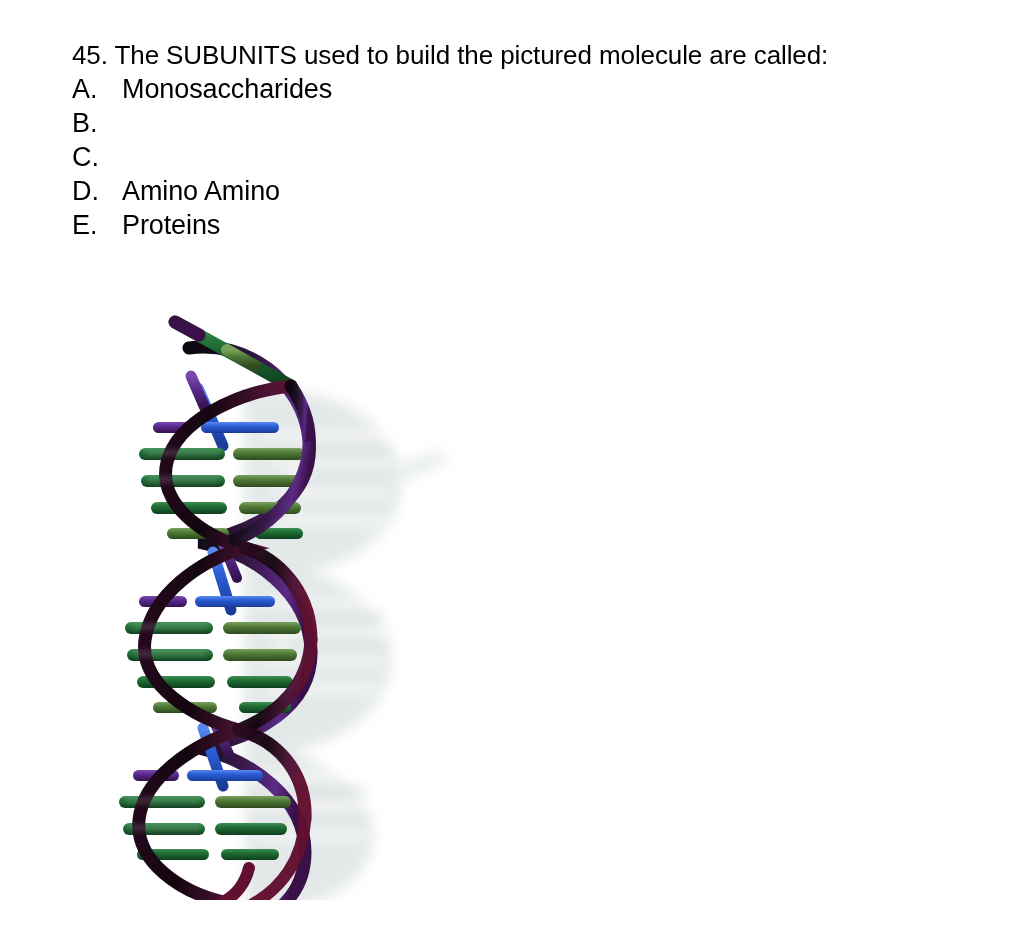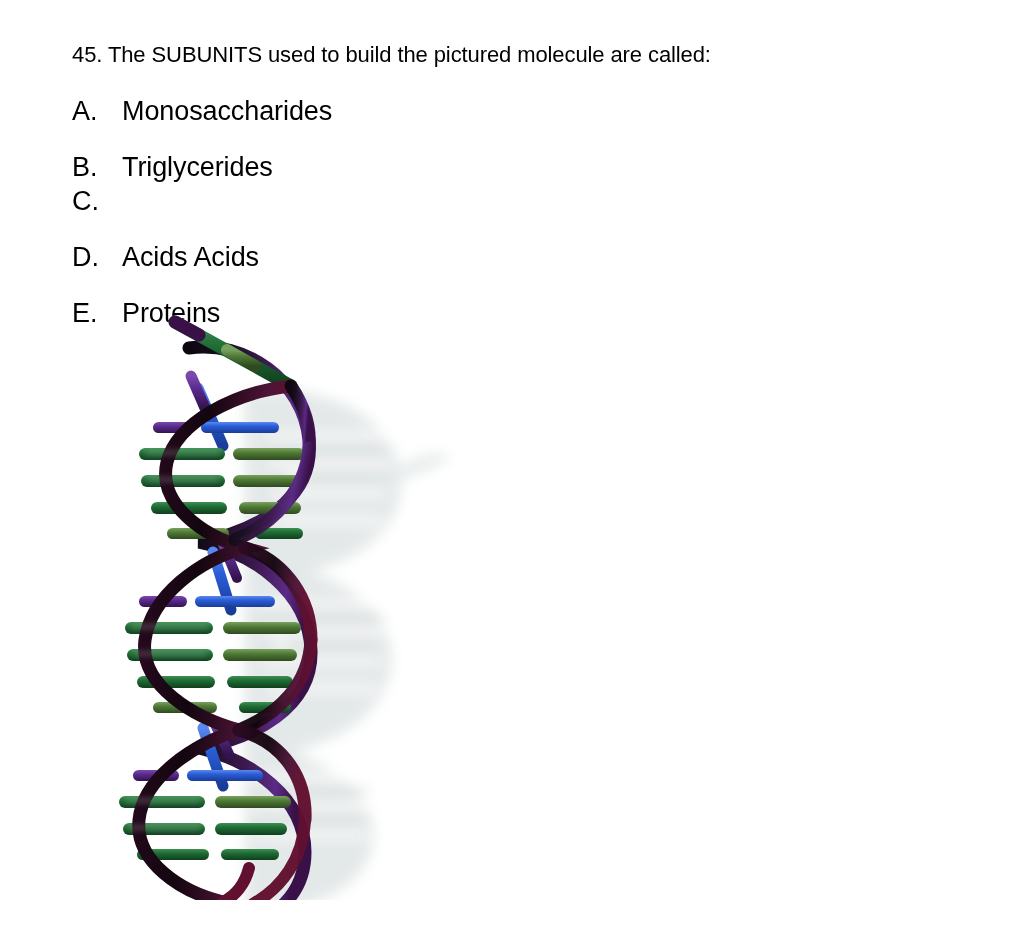--- a/index.html
+++ b/index.html
@@ -19,40 +19,39 @@
   }
 
   
   .question-block {
     position: absolute;
     left: 72px;
     top: 38px;
     width: 900px;
   }
   .question-stem {
-    font-size: 22px;
+    font-size: 26px;
     line-height: 34px;
     white-space: nowrap;
     letter-spacing: -0.1px;
   }
   .option-row {
     display: flex;
     align-items: baseline;
     font-size: 27px;
     line-height: 34px;
     white-space: nowrap;
   }
   .option-letter {
     width: 50px;
     flex: 0 0 50px;
     letter-spacing: -0.1px;
   }
   .option-text {
     letter-spacing: -0.1px;
-    margin-top: 22px;
   }
 
   
   .figure-wrap {
     position: absolute;
     left: 95px;
     top: 300px;
     width: 370px;
     height: 600px;
   }
@@ -69,30 +68,29 @@
 
   <div class="question-stem">45. The SUBUNITS used to build the pictured molecule are called:</div>
 
   <div class="option-row">
     <span class="option-letter">A.</span>
     <span class="option-text">Monosaccharides</span>
   </div>
 
   <div class="option-row">
     <span class="option-letter">B.</span>
-    <span class="option-text">Triglycerides</span>
   </div>
 
   <div class="option-row">
     <span class="option-letter">C.</span>
   </div>
 
   <div class="option-row">
     <span class="option-letter">D.</span>
-    <span class="option-text">Acids Acids</span>
+    <span class="option-text">Amino Amino</span>
   </div>
 
   <div class="option-row">
     <span class="option-letter">E.</span>
     <span class="option-text">Proteins</span>
   </div>
 
 </div>
 
 <div class="figure-wrap">

